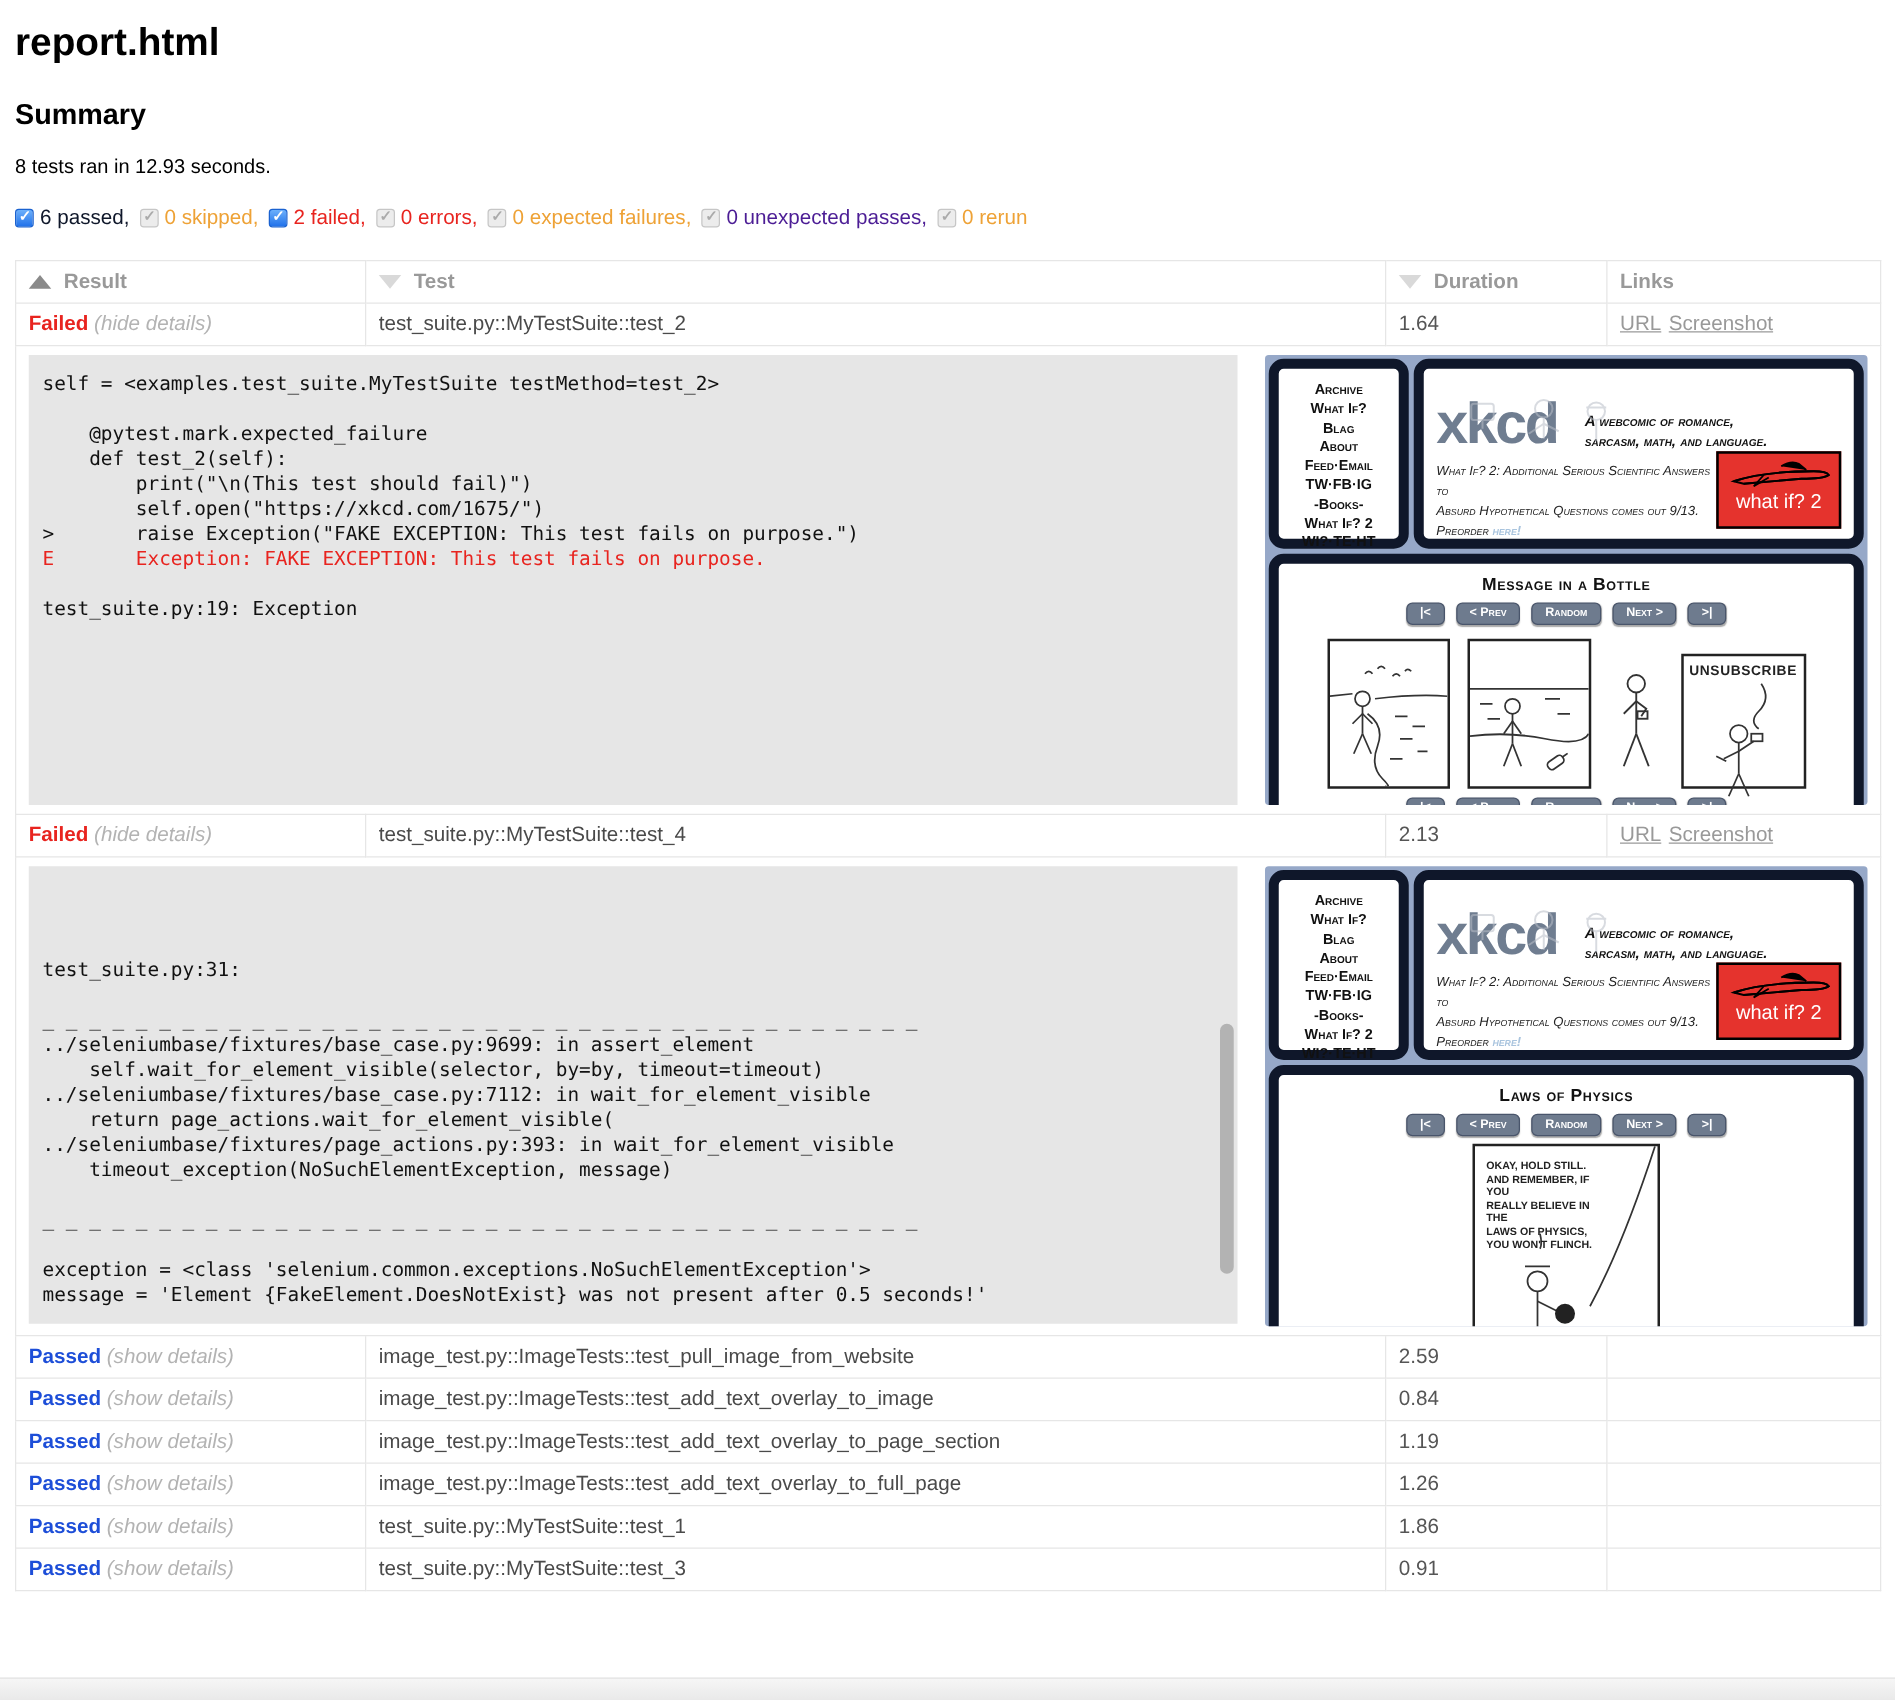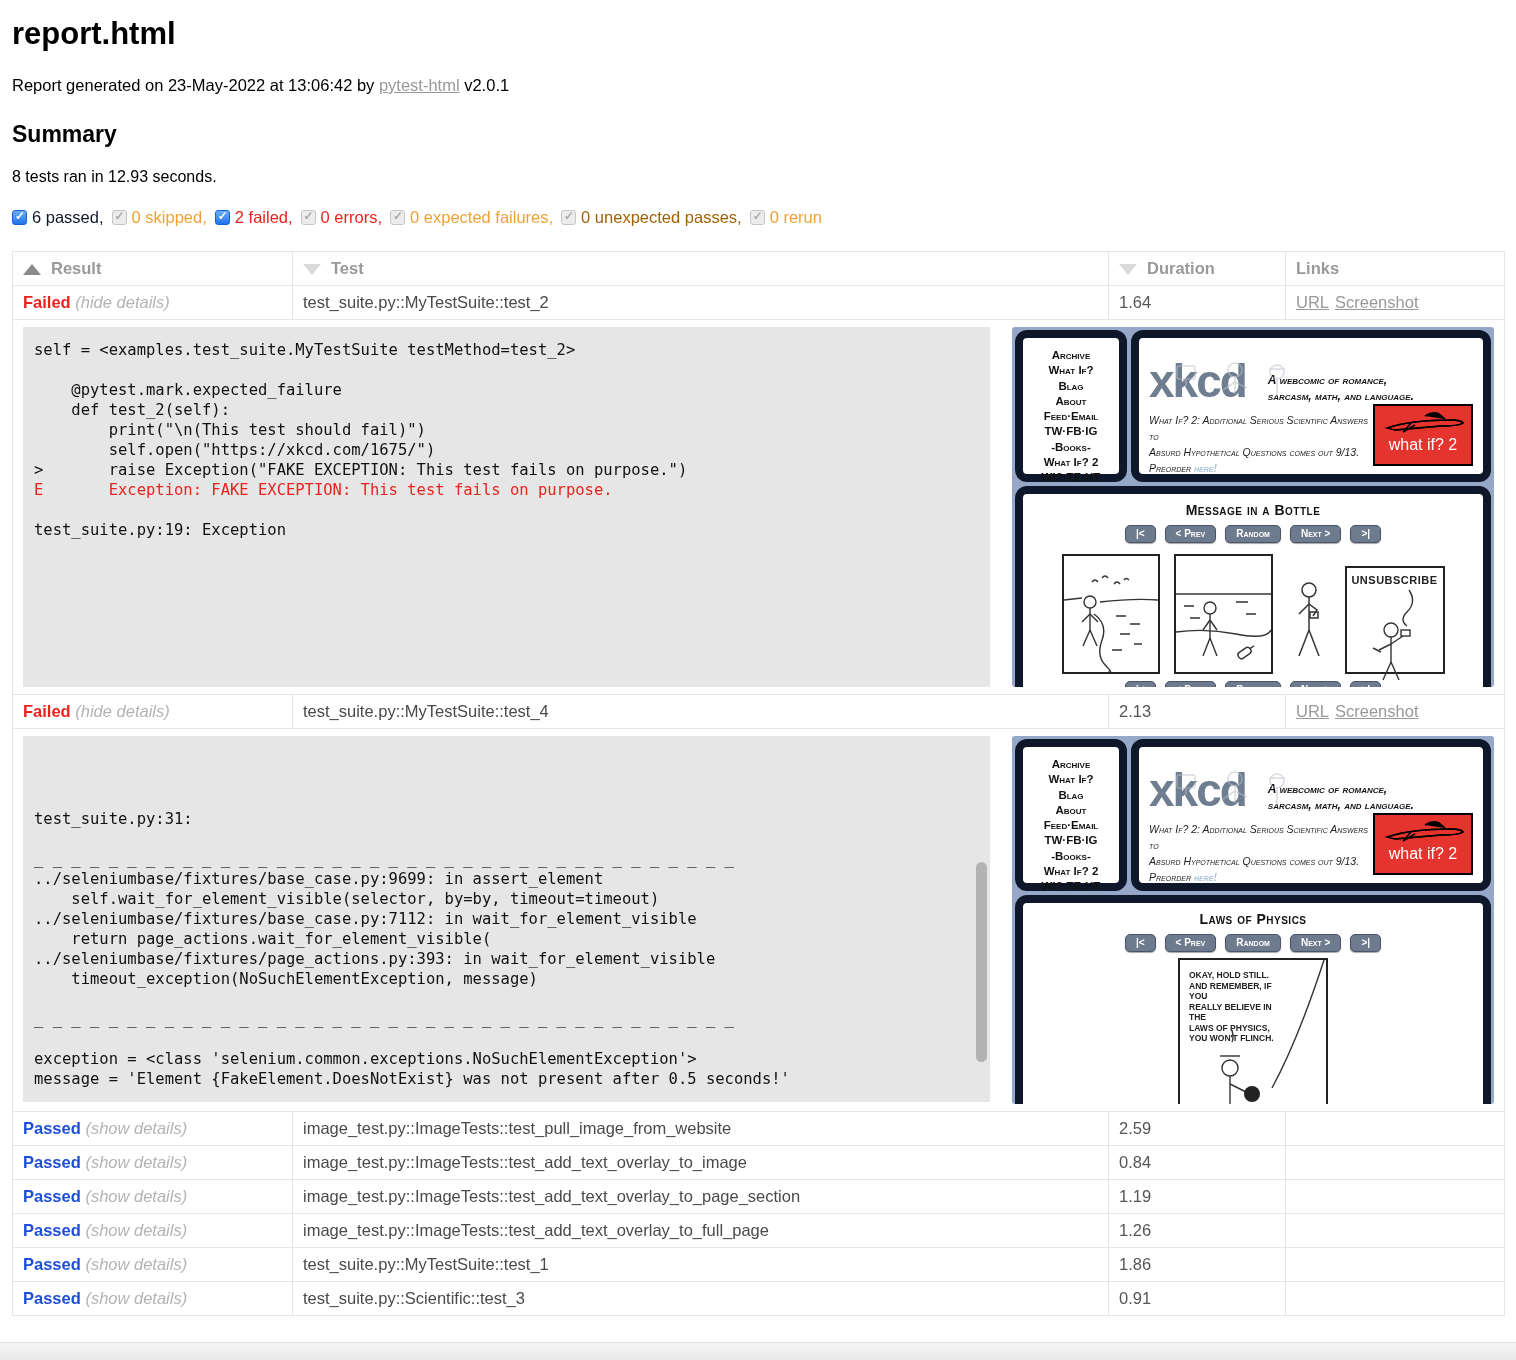--- a/index.html
+++ b/index.html
@@ -90,21 +90,20 @@
                  background:linear-gradient(#f6f6f6,#e9e9e9); border-top:1px solid #e0e0e0; }
 </style>
 </head>
 <body>
 
 <div class="viewport">
   <div class="page">
 
     <h1 class="title">report.html</h1>
 
-    <p class="gen-line"><span>Report generated on 23-May-2022 at 13:06:42 by </span><a>pytest-html</a><span> v2.0.1</span></p>
 
     <h2 class="summary">Summary</h2>
 
     <p class="ran-line">8 tests ran in 12.93 seconds.</p>
 
     <div class="filters">
         <span class="filter-item">
           <span class="cb cb-on"></span>
           <span style="color: #0f172a;">6 passed,</span>
         </span>
@@ -119,21 +118,21 @@
         <span class="filter-item">
           <span class="cb cb-off"></span>
           <span style="color: rgb(232, 36, 31);">0 errors,</span>
         </span>
         <span class="filter-item">
           <span class="cb cb-off"></span>
           <span style="color: rgb(238, 162, 54);">0 expected failures,</span>
         </span>
         <span class="filter-item">
           <span class="cb cb-off"></span>
-          <span style="color: #a16207;">0 unexpected passes,</span>
+          <span style="color: #4c1d95;">0 unexpected passes,</span>
         </span>
         <span class="filter-item">
           <span class="cb cb-off"></span>
           <span style="color: rgb(238, 162, 54);">0 rerun</span>
         </span>
       </div>
 
     <table class="results">
       <thead>
         <tr>
@@ -433,21 +432,21 @@
             <td class="cell-links"></td>
           </tr>
           <tr>
             <td><span class="res passed">Passed</span><span class="toggle"> (show details)</span></td>
             <td class="cell-test">test_suite.py::MyTestSuite::test_1</td>
             <td class="cell-duration">1.86</td>
             <td class="cell-links"></td>
           </tr>
           <tr>
             <td><span class="res passed">Passed</span><span class="toggle"> (show details)</span></td>
-            <td class="cell-test">test_suite.py::Scientific::test_3</td>
+            <td class="cell-test">test_suite.py::MyTestSuite::test_3</td>
             <td class="cell-duration">0.91</td>
             <td class="cell-links"></td>
           </tr>
         </tbody>
     </table>
   </div>
 
   <div class="bottom-band"></div>
 </div>
 

